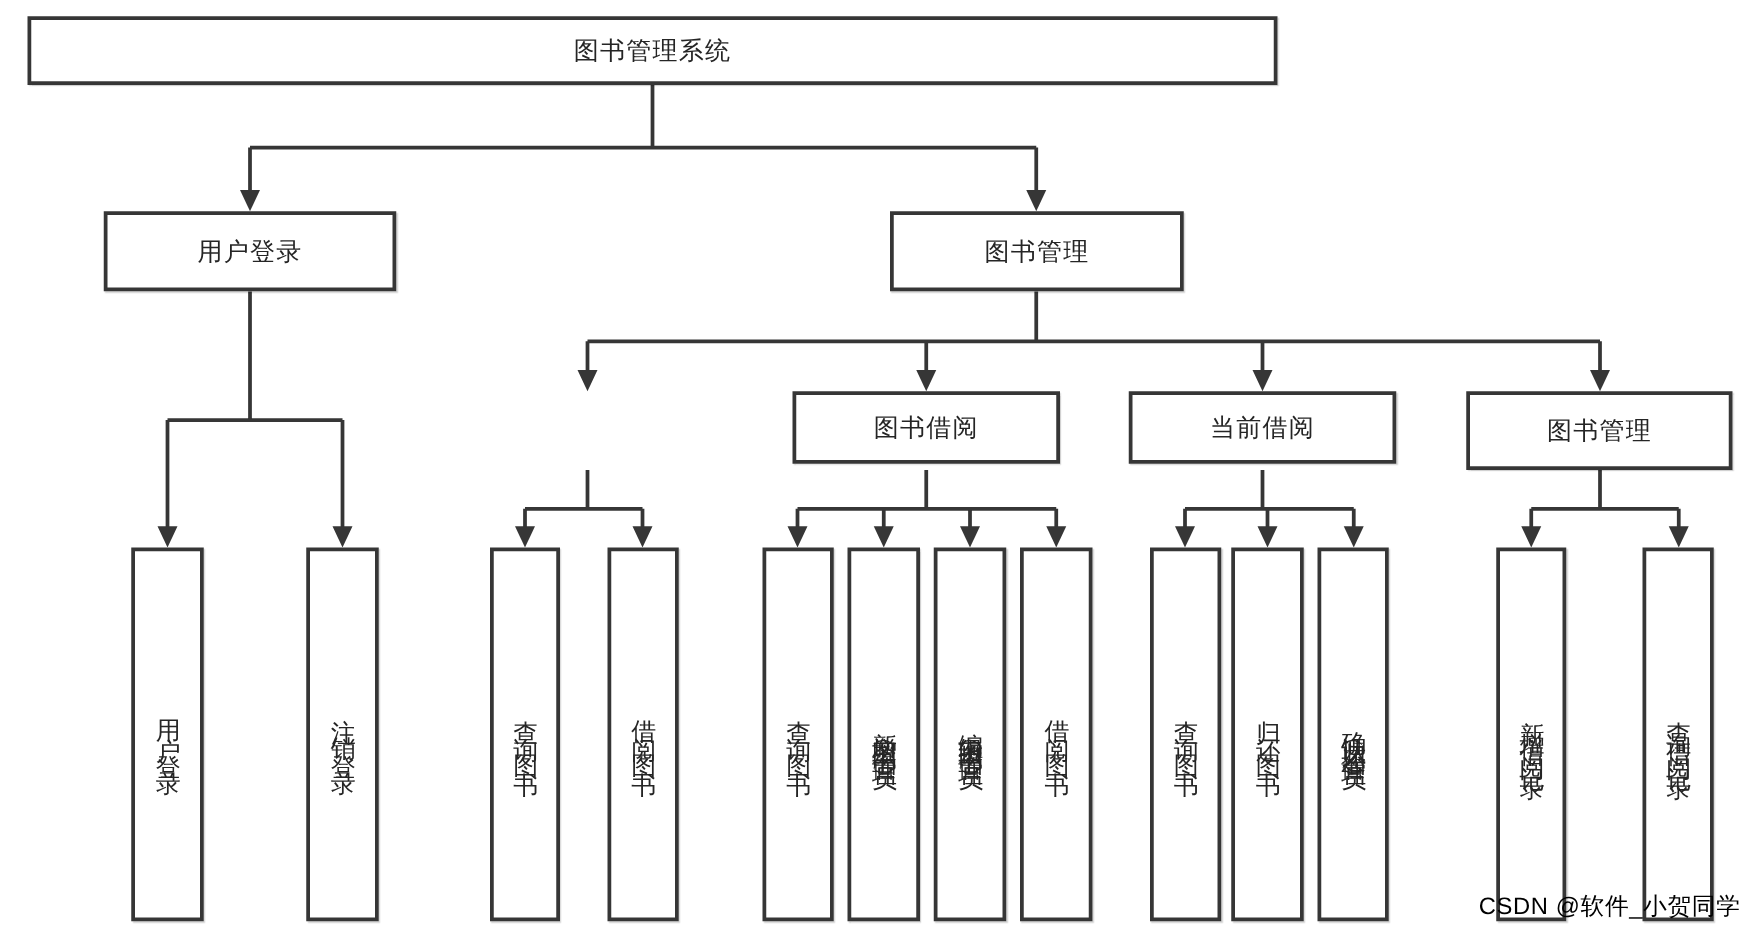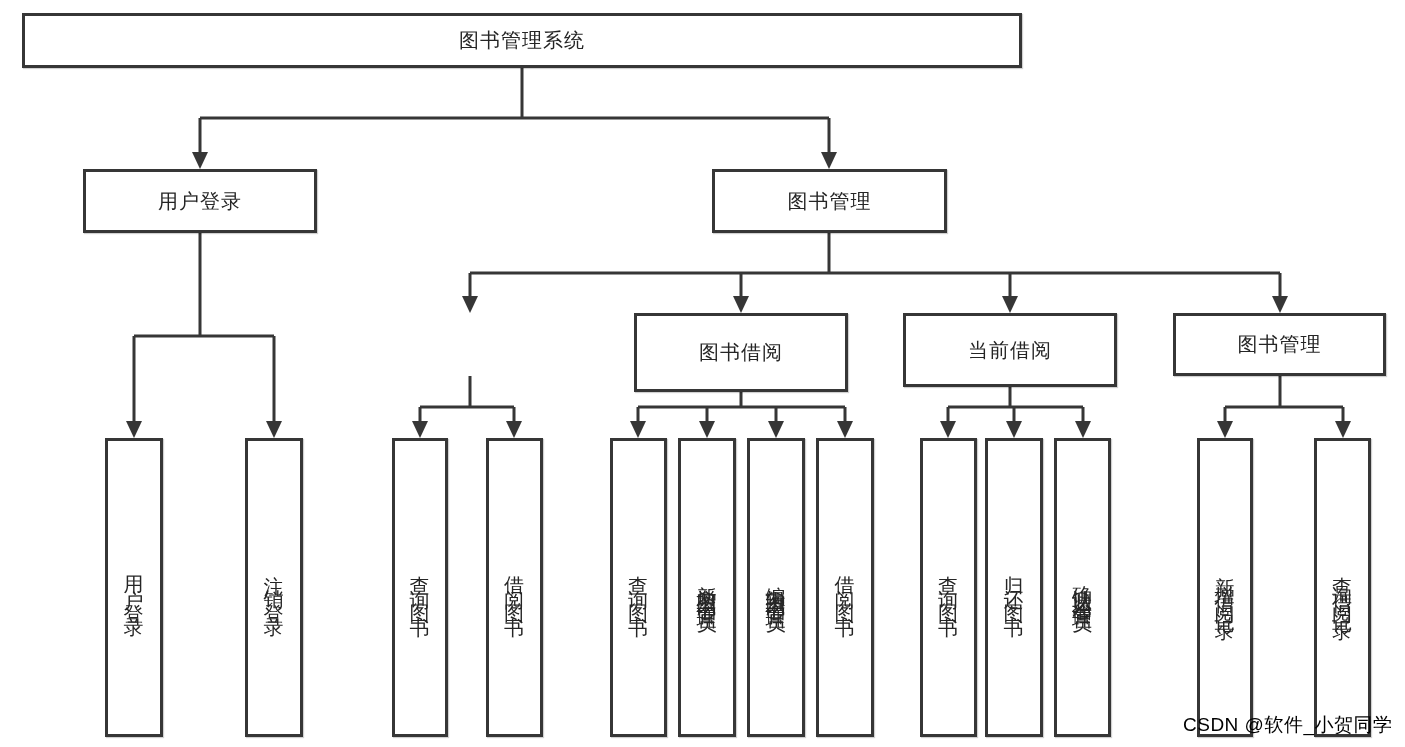--- a/index.html
+++ b/index.html
@@ -69,22 +69,22 @@
         <polygon points="1217,421 1233,421 1225,438"></polygon>
         <polygon points="1335,421 1351,421 1343,438"></polygon>
       </g>
   </svg>
 
   <div class="box h" style="left:22px;top:13px;width:1000px;height:55px">图书管理系统</div>
 
   <div class="box h" style="left:83px;top:169px;width:234px;height:64px">用户登录</div>
   <div class="box h" style="left:712px;top:169px;width:235px;height:64px">图书管理</div>
 
-  <div class="box h" style="left:634px;top:313px;width:214px;height:79px">图书借阅</div>
-  <div class="box h" style="left:903px;top:313px;width:214px;height:74px">当前借阅</div>
+  <div class="box h" style="left:634px;top:313px;width:214px;height:58px">图书借阅</div>
+  <div class="box h" style="left:903px;top:313px;width:214px;height:58px">当前借阅</div>
   <div class="box h" style="left:1173px;top:313px;width:213px;height:63px">图书管理</div>
 
   <div class="box v ls-l" style="left:105px;top:438px;width:58px;height:299px">用户登录</div>
   <div class="box v ls-l" style="left:245px;top:438px;width:58px;height:299px">注销登录</div>
 
   <div class="box v ls-l" style="left:392px;top:438px;width:56px;height:299px">查询图书</div>
   <div class="box v ls-l" style="left:486px;top:438px;width:57px;height:299px">借阅图书</div>
 
   <div class="box v ls-l" style="left:610px;top:438px;width:57px;height:299px">查询图书</div>
   <div class="box v ls-s" style="left:678px;top:438px;width:58px;height:299px">新增图书（管理员）</div>

